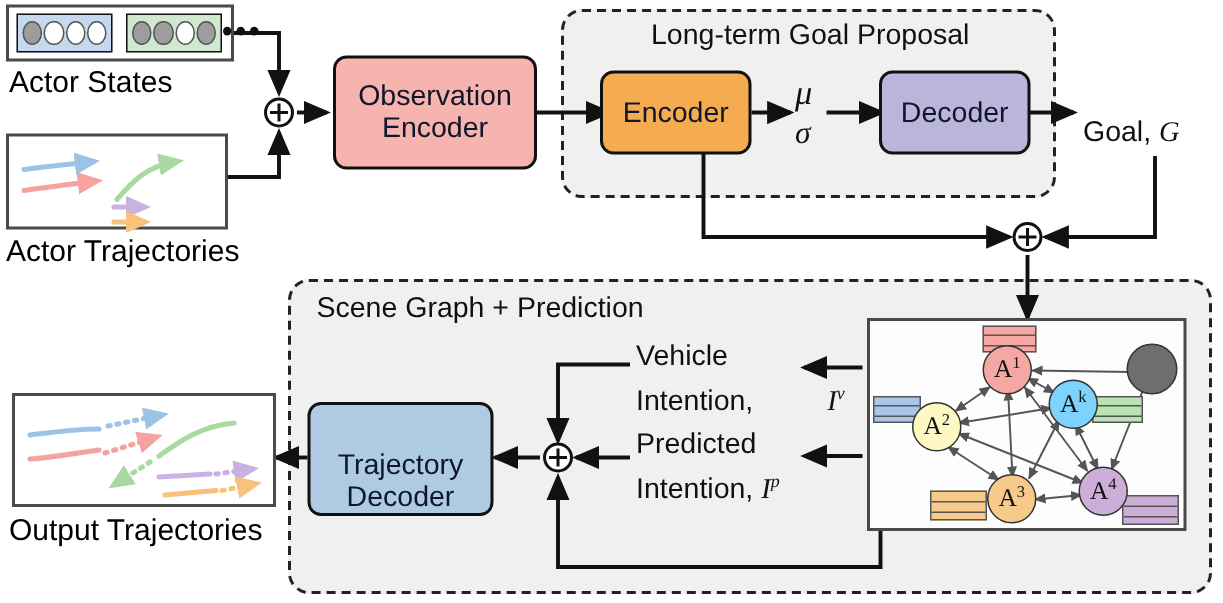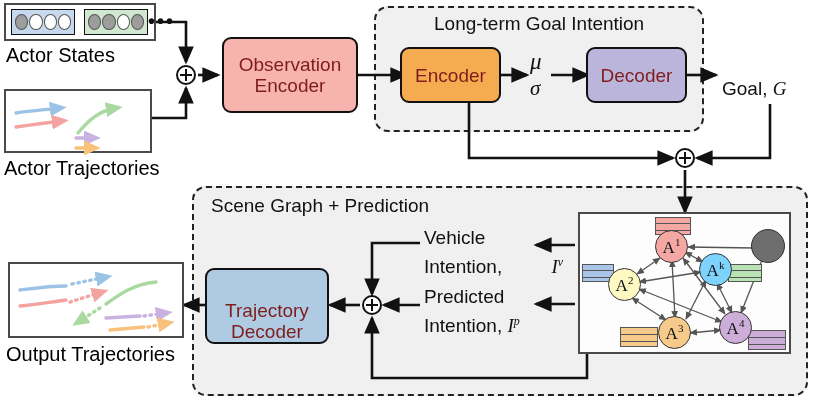--- a/index.html
+++ b/index.html
@@ -4,21 +4,21 @@
 <style>
   html,body{margin:0;padding:0;background:#fff;}
   body{width:815px;height:402px;position:relative;overflow:hidden;
        font-family:"Liberation Sans", sans-serif;color:#111;}
   #root{position:absolute;left:0;top:0;width:815px;height:402px;}
   
   .panel{position:absolute;background:#fff;border:2px solid #4a4a4a;box-sizing:border-box;}
   .caption{position:absolute;font-size:20px;line-height:22px;color:#000;white-space:nowrap;}
   .rbox{position:absolute;box-sizing:border-box;border:2px solid #111;border-radius:9px;
         display:flex;align-items:center;justify-content:center;text-align:center;
-        font-size:19px;line-height:21px;color:#7f1d1d;}
+        font-size:19px;line-height:21px;color:#0f172a;}
   .dashed{position:absolute;box-sizing:border-box;border:2px dashed #222;border-radius:14px;
           background:#f0f0f0;}
   .grouptitle{position:absolute;font-size:19px;color:#111;white-space:nowrap;}
   .mathlabel{position:absolute;font-family:"Liberation Serif", serif;font-style:italic;}
   .textlabel{position:absolute;font-size:19px;line-height:22px;color:#111;white-space:nowrap;}
   
   .sum{position:absolute;width:20px;height:20px;border:2px solid #111;border-radius:50%;
        background:#fff;box-sizing:border-box;}
   .sum:before,.sum:after{content:"";position:absolute;background:#111;}
   .sum:before{left:2px;top:7px;width:12px;height:2px;}
@@ -38,21 +38,21 @@
   .feat{position:absolute;box-sizing:border-box;border:1px solid #555;}
   .feat i{display:block;height:33%;border-bottom:1px solid #555;}
   .feat i:last-child{border-bottom:none;}
 </style>
 </head>
 <body>
 
 <div id="root">
 
   <div class="dashed" style="left:374px;top:6px;width:330px;height:126px;"></div>
-  <div class="grouptitle" style="left:434px;top:13px;">Long-term Goal Intention</div>
+  <div class="grouptitle" style="left:434px;top:13px;">Long-term Goal Proposal</div>
 
   <div class="dashed" style="left:192px;top:186px;width:616px;height:210px;"></div>
   <div class="grouptitle" style="left:211px;top:195px;">Scene Graph + Prediction</div>
 
   <svg class="layer">
     <defs>
       <marker id="ah" markerWidth="7" markerHeight="7" refX="6" refY="3.0" orient="auto">
         <path d="M0,0 L7,3 L0,6 z" fill="#111"></path>
       </marker>
       <marker id="ahs" markerWidth="6" markerHeight="6" refX="5.4" refY="2.6" orient="auto">

